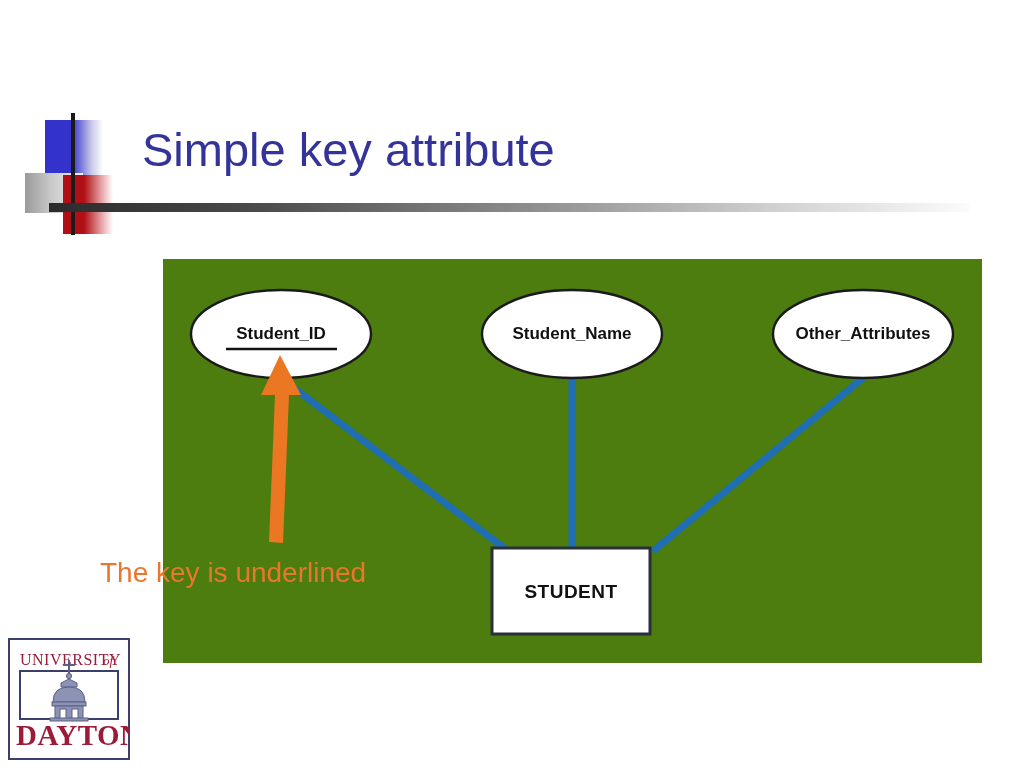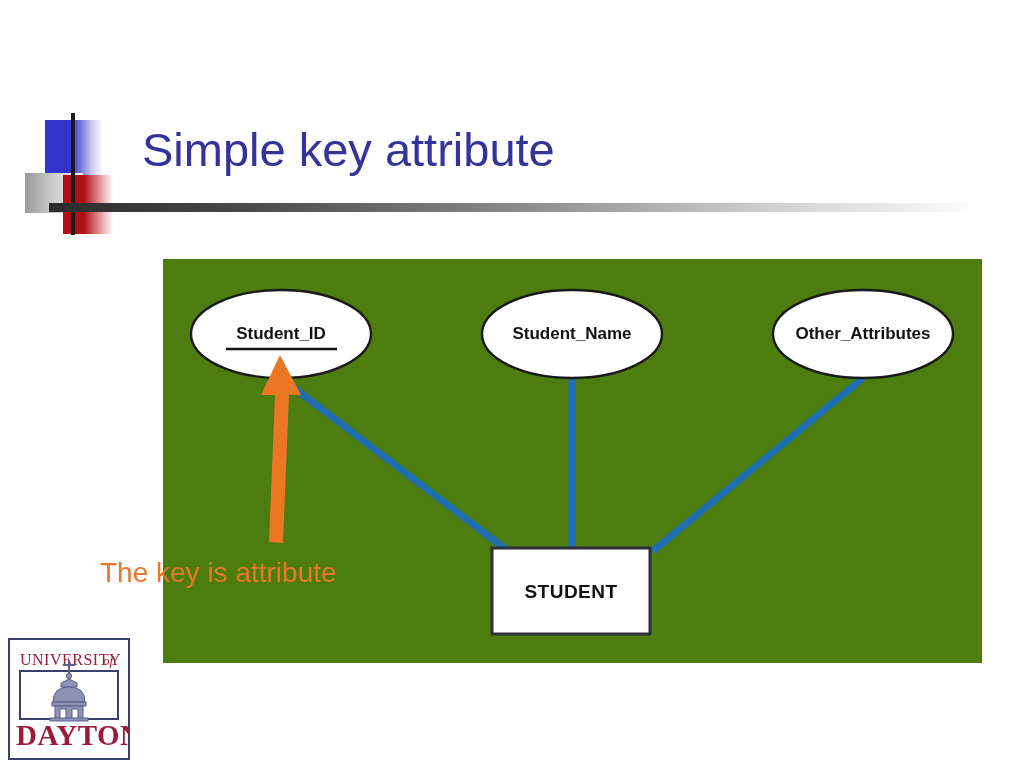--- a/index.html
+++ b/index.html
@@ -196,21 +196,21 @@
       <rect x="329" y="289" width="158" height="86" fill="#ffffff" stroke="#2a2f3a" stroke-width="3"></rect>
       <text class="entity-label" x="408" y="334">STUDENT</text>
     </g>
   </svg>
 </div>
 
 <svg id="annotation-arrow" viewBox="0 0 90 195">
   <polygon points="55,0 76,40 64,40 58,188 44,187 50,40 36,40" fill="#ec7723"></polygon>
 </svg>
 
-<div id="annotation-text">The key is attribute</div>
+<div id="annotation-text">The key is underlined</div>
 
 <svg id="ud-logo" viewBox="0 0 122 122">
   <rect x="1" y="1" width="120" height="120" fill="#ffffff" stroke="#3b3f6b" stroke-width="2"></rect>
   <text x="12" y="27" font-family="Liberation Serif, serif" font-size="16" letter-spacing="0.5" fill="#9b1b39">UNIVERSITY</text>
   <text x="95" y="27" font-family="Liberation Serif, serif" font-size="13" font-style="italic" fill="#9b1b39">of</text>
   <rect x="12" y="33" width="98" height="48" fill="none" stroke="#3b3f6b" stroke-width="2"></rect>
 
   <g fill="#8d93b5" stroke="#5a5f86" stroke-width="1">
     <line x1="61" y1="22" x2="61" y2="36" stroke="#5a5f86" stroke-width="2"></line>
     <line x1="55" y1="27" x2="67" y2="27" stroke="#5a5f86" stroke-width="2"></line>

